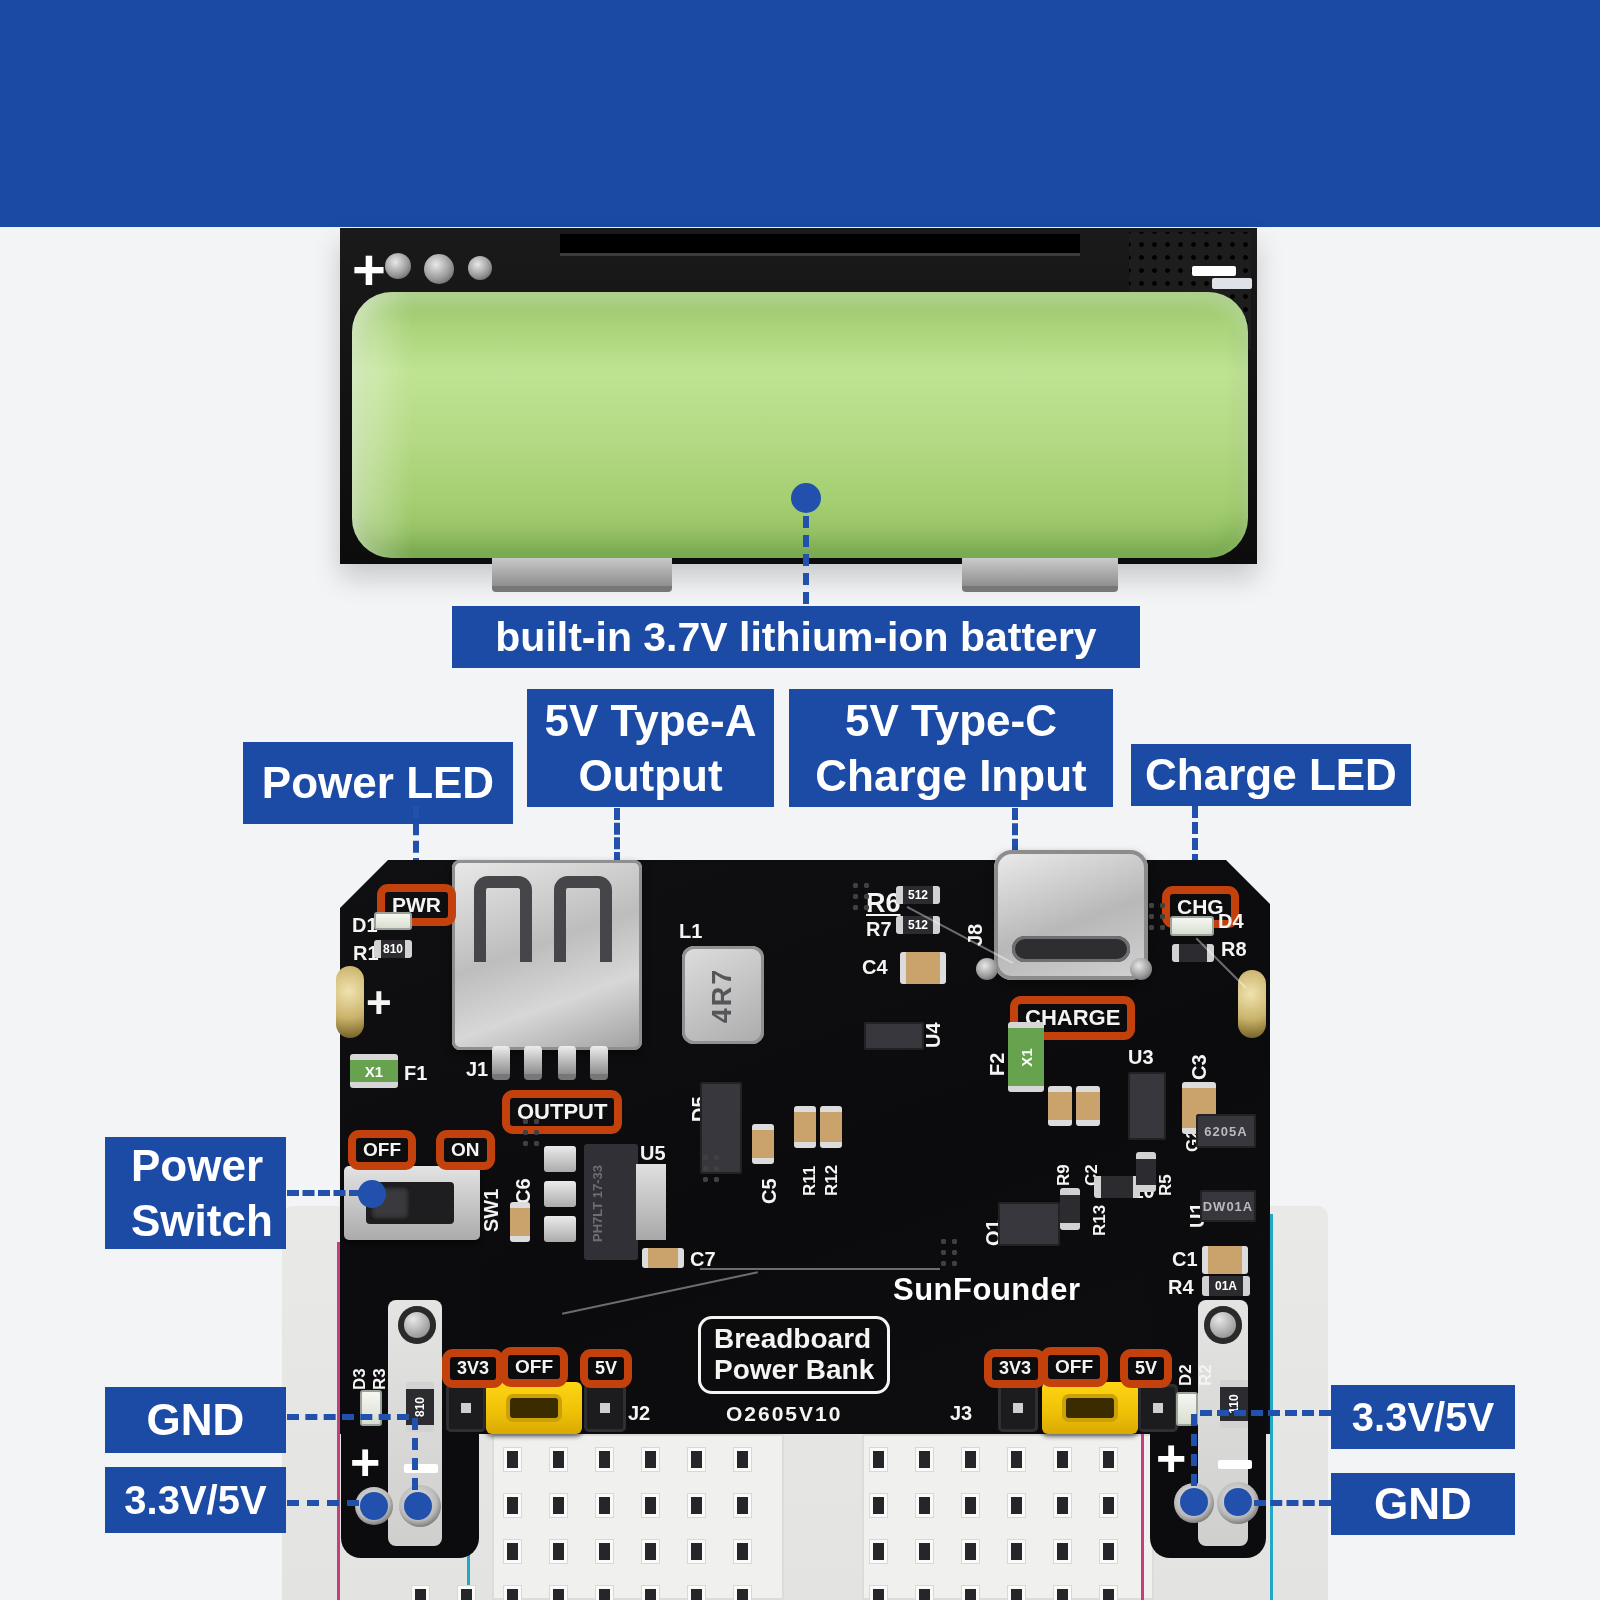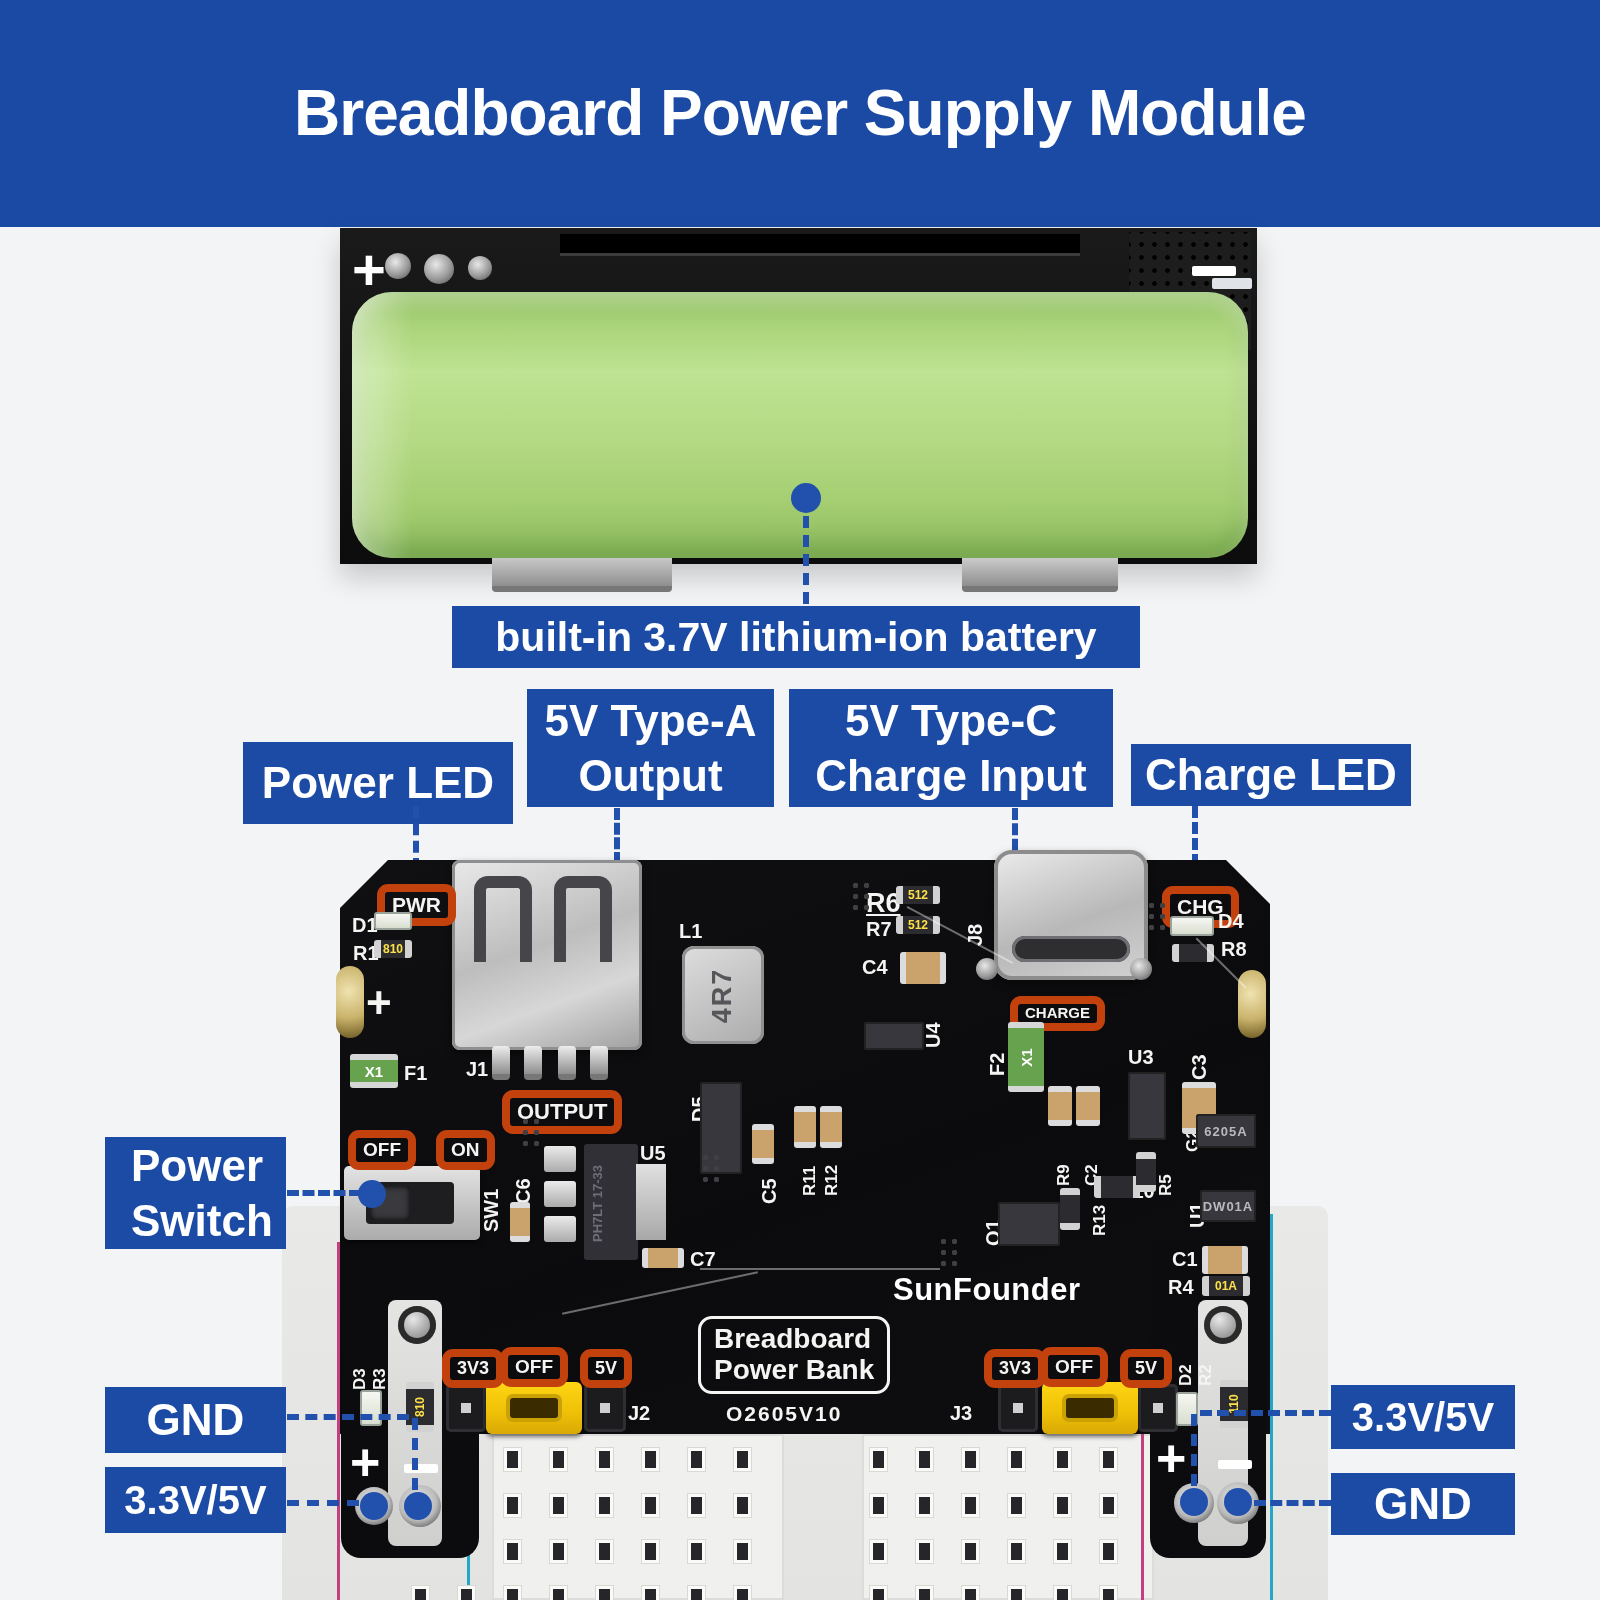--- a/index.html
+++ b/index.html
@@ -40,21 +40,21 @@
   
   #pcb{left:340px;top:860px;width:930px;height:574px;background:linear-gradient(160deg,#101012,#0b0b0d 55%,#0e0e10);
       clip-path:polygon(0 48px,48px 0,886px 0,930px 44px,930px 574px,0 574px);
       box-shadow:0 18px 30px rgba(0,0,0,.20);}
   .leg{background:#0c0c0e;border-radius:0 0 20px 20px;}
   .strip{background:linear-gradient(180deg,#e4e4e2,#cfcfcd);border-radius:8px;}
   .ss{position:absolute;color:#f4f4f2;font-weight:700;white-space:nowrap;}
   .ss.box{border:8px solid #c2410c;border-radius:11px;padding:0 7px;line-height:1.25;}
   .ss.rot{transform:rotate(-90deg);transform-origin:0 0;}
   .cmp{position:absolute;}
-  .cmp.res{background:#2c2c30;border-left:7px solid #d2d2d2;border-right:7px solid #d2d2d2;border-radius:3px;color:#fde047;display:flex;align-items:center;justify-content:center;font-size:12px;font-weight:700;}
+  .cmp.res{background:#2c2c30;border-left:7px solid #d2d2d2;border-right:7px solid #d2d2d2;border-radius:3px;color:#ffffff;display:flex;align-items:center;justify-content:center;font-size:12px;font-weight:700;}
   .cmp.res.v{border-left:none;border-right:none;border-top:7px solid #d2d2d2;border-bottom:7px solid #d2d2d2;}
   .cmp.cap{background:#c9a26c;border-left:6px solid #dcdcdc;border-right:6px solid #dcdcdc;border-radius:3px;}
   .cmp.cap.v{border-left:none;border-right:none;border-top:6px solid #dcdcdc;border-bottom:6px solid #dcdcdc;}
   .cmp.chip{background:#37373d;border-radius:3px;color:#b9b9bf;display:flex;align-items:center;justify-content:center;font-size:13px;font-weight:700;letter-spacing:1px;box-shadow:0 0 0 2px #222 inset;}
   .cmp.green{background:#67a24e;border-top:6px solid #d6d6d6;border-bottom:6px solid #d6d6d6;border-radius:3px;color:#fff;display:flex;align-items:center;justify-content:center;font-size:15px;font-weight:700;}
   .cmp.pad{background:linear-gradient(180deg,#ebebeb,#ababab);border-radius:3px;}
   .cmp.led{background:linear-gradient(180deg,#f7f7f3,#d8decf);border:2px solid #9aa39a;border-radius:3px;}
   .via{position:absolute;width:22px;height:30px;background-image:radial-gradient(#404044 2.6px,transparent 3px);background-size:11px 11px;}
   .trace{position:absolute;height:2px;background:rgba(255,255,255,.4);}
   .jumper{position:absolute;background:linear-gradient(180deg,#ffd513,#eec007 60%,#d9a905);border-radius:6px;box-shadow:0 3px 4px rgba(0,0,0,.5);}
@@ -86,21 +86,20 @@
   #brand{color:#fff;font-weight:700;font-size:31px;letter-spacing:.5px;}
   #bname{border:3px solid #f4f4f2;border-radius:14px;color:#f4f4f2;font-weight:700;font-size:28px;line-height:1.1;padding:5px 13px;text-align:left;}
   #bversion{color:#f4f4f2;font-weight:700;font-size:21px;letter-spacing:2px;}
   .legmark{color:#fff;font-weight:700;}
   .minusbar{background:#fff;border-radius:2px;}
 </style>
 </head>
 <body>
 
 <div id="header" class="abs">
-  <div class="hline">Breadboard Power Supply Module</div>
 </div>
 
 <div id="holder" class="abs">
   <div class="recess"></div>
   <div class="panel"></div>
   <div class="toplabel"></div>
 </div>
 <div class="screw abs" style="left:385px;top:253px;width:26px;height:26px;"></div>
 <div class="screw abs" style="left:424px;top:254px;width:30px;height:30px;"></div>
 <div class="screw abs" style="left:468px;top:256px;width:24px;height:24px;"></div>
@@ -287,21 +286,21 @@
     <span class="ss" style="left: 866px; top: 918px; font-size: 20px;">R7</span>
     <span class="ss rot" style="left: 922px; top: 1048px; font-size: 20px;">U4</span>
     <span class="ss rot" style="left: 964px; top: 946px; font-size: 20px;">J8</span>
     <span class="ss rot" style="left: 688px; top: 1122px; font-size: 20px;">D5</span>
     <span class="ss rot" style="left: 758px; top: 1204px; font-size: 20px;">C5</span>
     <span class="ss rot" style="left: 800px; top: 1196px; font-size: 17px;">R11</span>
     <span class="ss rot" style="left: 822px; top: 1196px; font-size: 17px;">R12</span>
     <span class="ss box" style="left: 1162px; top: 886px; font-size: 21px;">CHG</span>
     <span class="ss" style="left: 1218px; top: 910px; font-size: 20px;">D4</span>
     <span class="ss" style="left: 1221px; top: 938px; font-size: 20px;">R8</span>
-    <span class="ss box" style="left: 1010px; top: 996px; font-size: 15px;">CHARGE</span>
+    <span class="ss box" style="left: 1010px; top: 996px; font-size: 22px;">CHARGE</span>
     <span class="ss rot" style="left: 986px; top: 1076px; font-size: 20px;">F2</span>
     <span class="ss" style="left: 1128px; top: 1046px; font-size: 20px;">U3</span>
     <span class="ss rot" style="left: 1188px; top: 1080px; font-size: 20px;">C3</span>
     <span class="ss rot" style="left: 1054px; top: 1186px; font-size: 17px;">R9</span>
     <span class="ss rot" style="left: 1082px; top: 1186px; font-size: 17px;">C2</span>
     <span class="ss" style="left: 1118px; top: 1180px; font-size: 20px;">R10</span>
     <span class="ss rot" style="left: 1090px; top: 1236px; font-size: 17px;">R13</span>
     <span class="ss rot" style="left: 982px; top: 1246px; font-size: 20px;">Q1</span>
     <span class="ss rot" style="left: 1156px; top: 1196px; font-size: 17px;">R5</span>
     <span class="ss rot" style="left: 1183px; top: 1152px; font-size: 17px;">G2</span>

